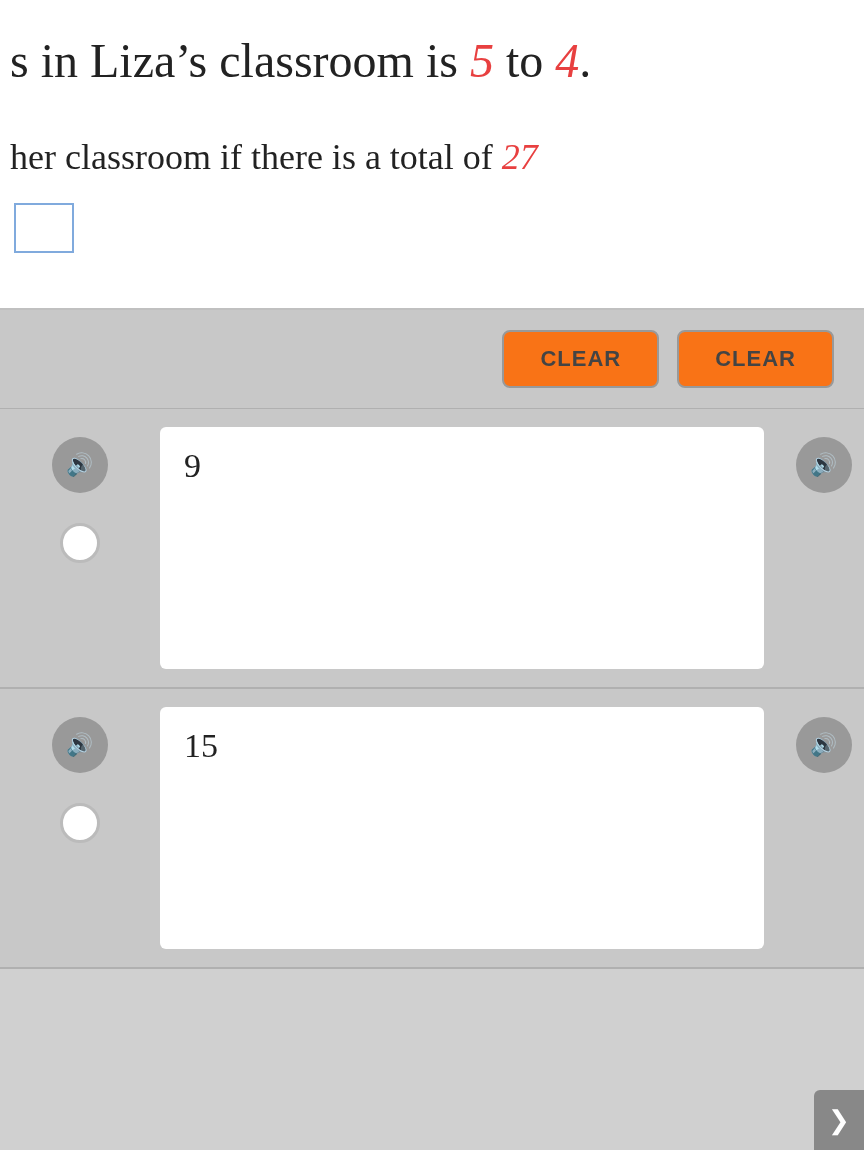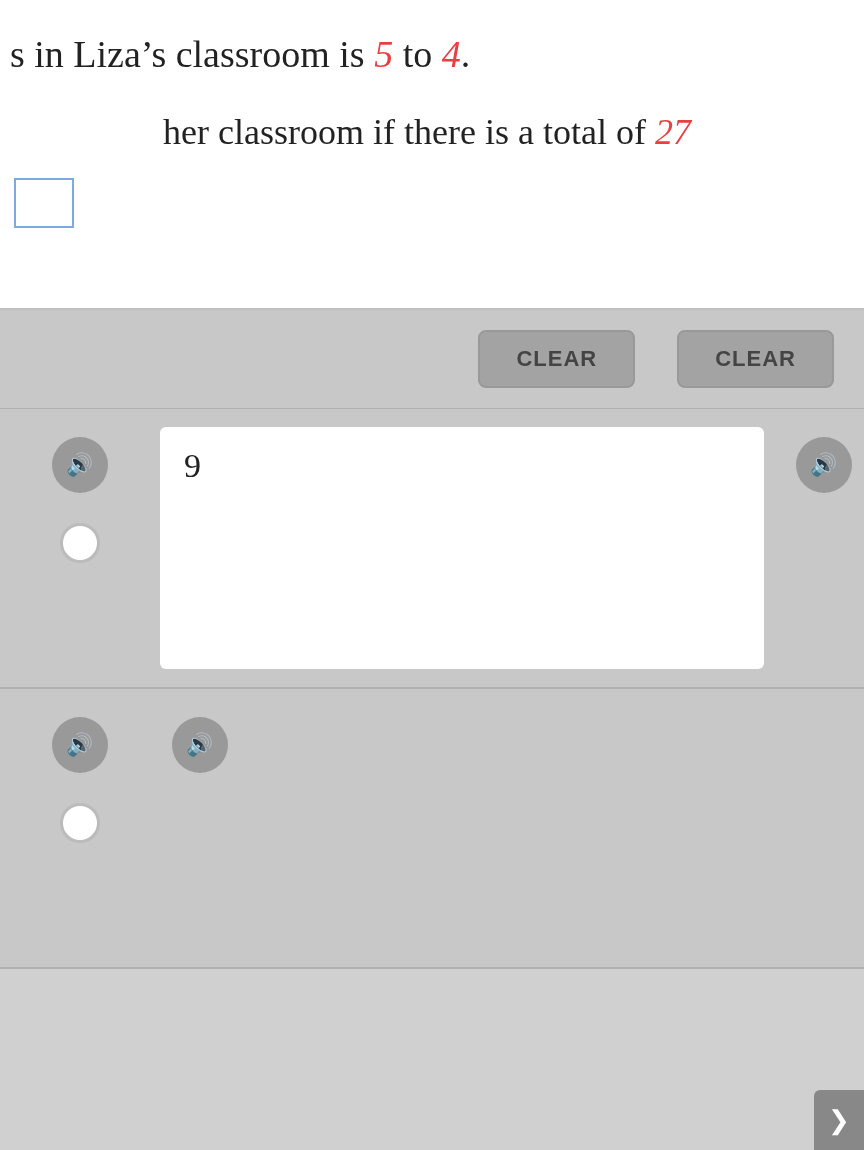--- a/index.html
+++ b/index.html
@@ -16,31 +16,30 @@
     
     .top-section {
       background: #ffffff;
       width: 100%;
       padding: 30px 20px 30px 10px;
       border-bottom: 2px solid #c0c0c0;
       min-height: 310px;
     }
 
     .problem-text-1 {
-      font-size: 38px;
+      font-size: 48px;
       color: #222;
-      margin-bottom: 28px;
+      margin-bottom: 40px;
       line-height: 1.3;
     }
 
     .problem-text-2 {
       font-size: 36px;
       color: #222;
       line-height: 1.4;
-      text-align: center;
     }
 
     .highlight-num {
       color: #e84040;
       font-style: italic;
     }
 
     .answer-box {
       display: inline-block;
       width: 60px;
@@ -63,25 +62,24 @@
       border-bottom: 1px solid #b0b0b0;
     }
 
     .action-btn {
       padding: 14px 36px;
       font-size: 22px;
       font-weight: bold;
       letter-spacing: 1px;
       border-radius: 8px;
       border: 2px solid #999;
-      background: #a3a3a3;
+      background: #f97316;
       color: #444;
       cursor: pointer;
       font-family: Arial, sans-serif;
-      margin-left: 24px;
     }
 
     
     .questions-section {
       background: #c8c8c8;
       width: 100%;
     }
 
     .question-row {
       display: flex;
@@ -215,20 +213,23 @@
     </div>
   </div>
 
   <div class="question-row">
     <div class="q-left">
       <button class="speaker-btn">
         <span class="speaker-icon">🔊</span>
       </button>
       <div class="radio-circle"></div>
     </div>
+    <div class="q-content">
+      <span class="q-number">15</span>
+    </div>
     <div class="q-right">
       <button class="speaker-btn">
         <span class="speaker-icon">🔊</span>
       </button>
     </div>
   </div>
 
 </div>
 
 <div class="scroll-handle">

